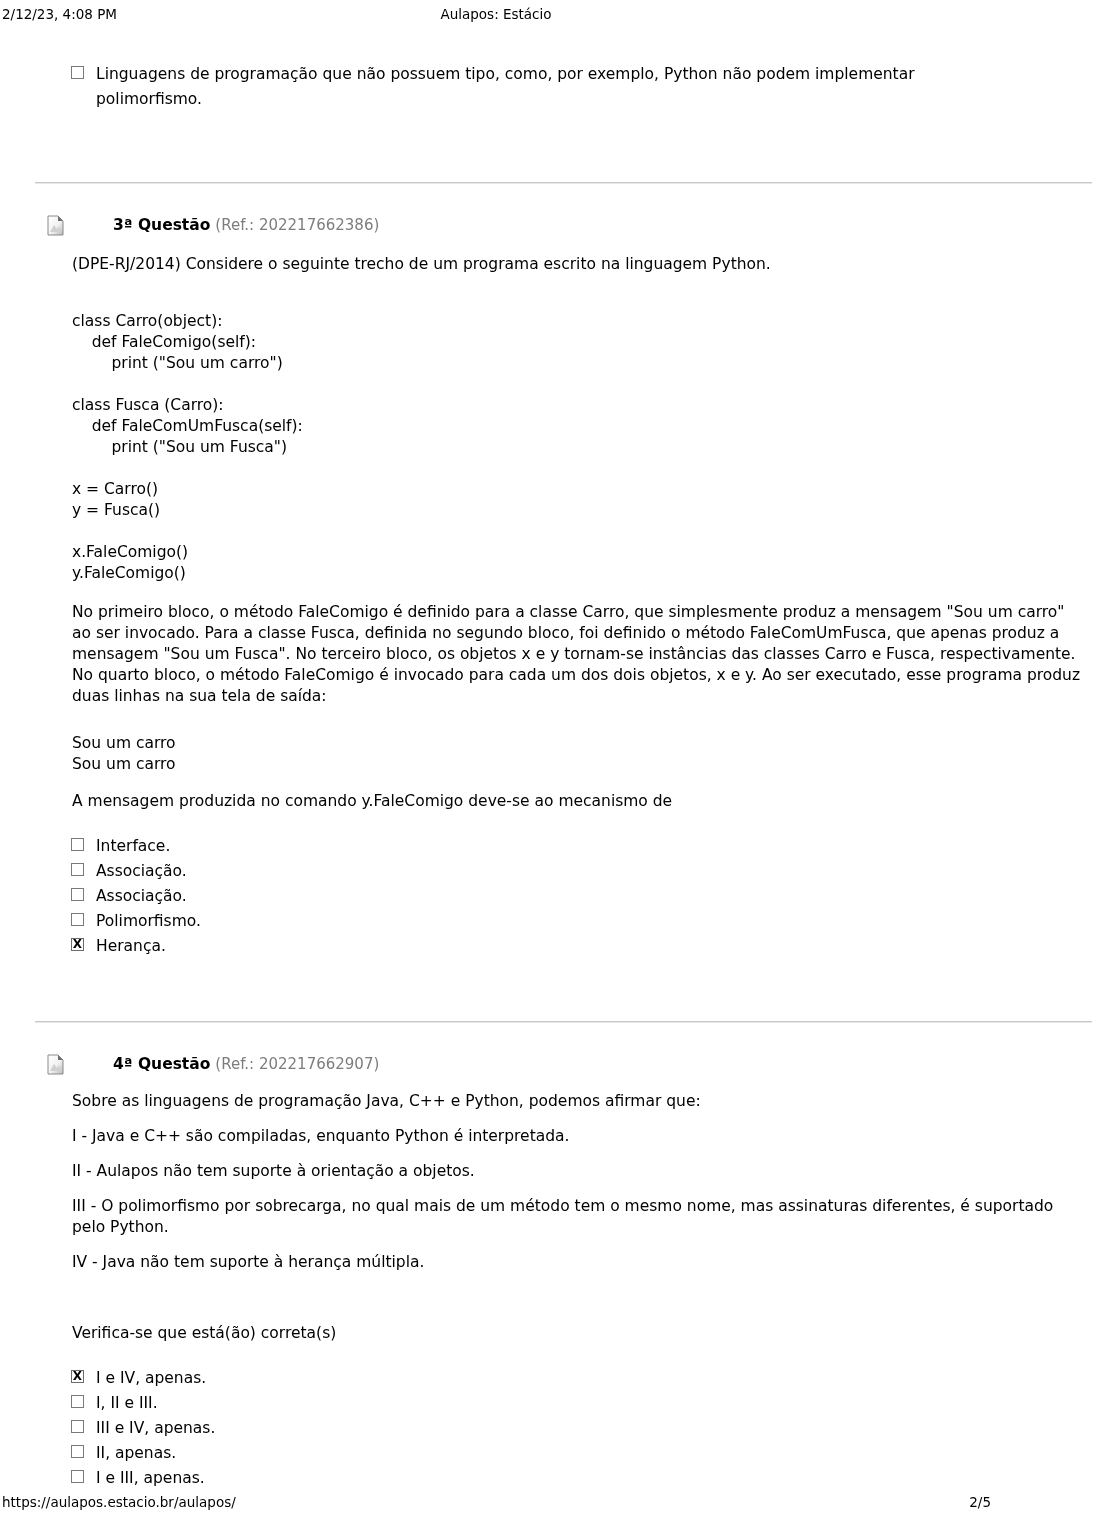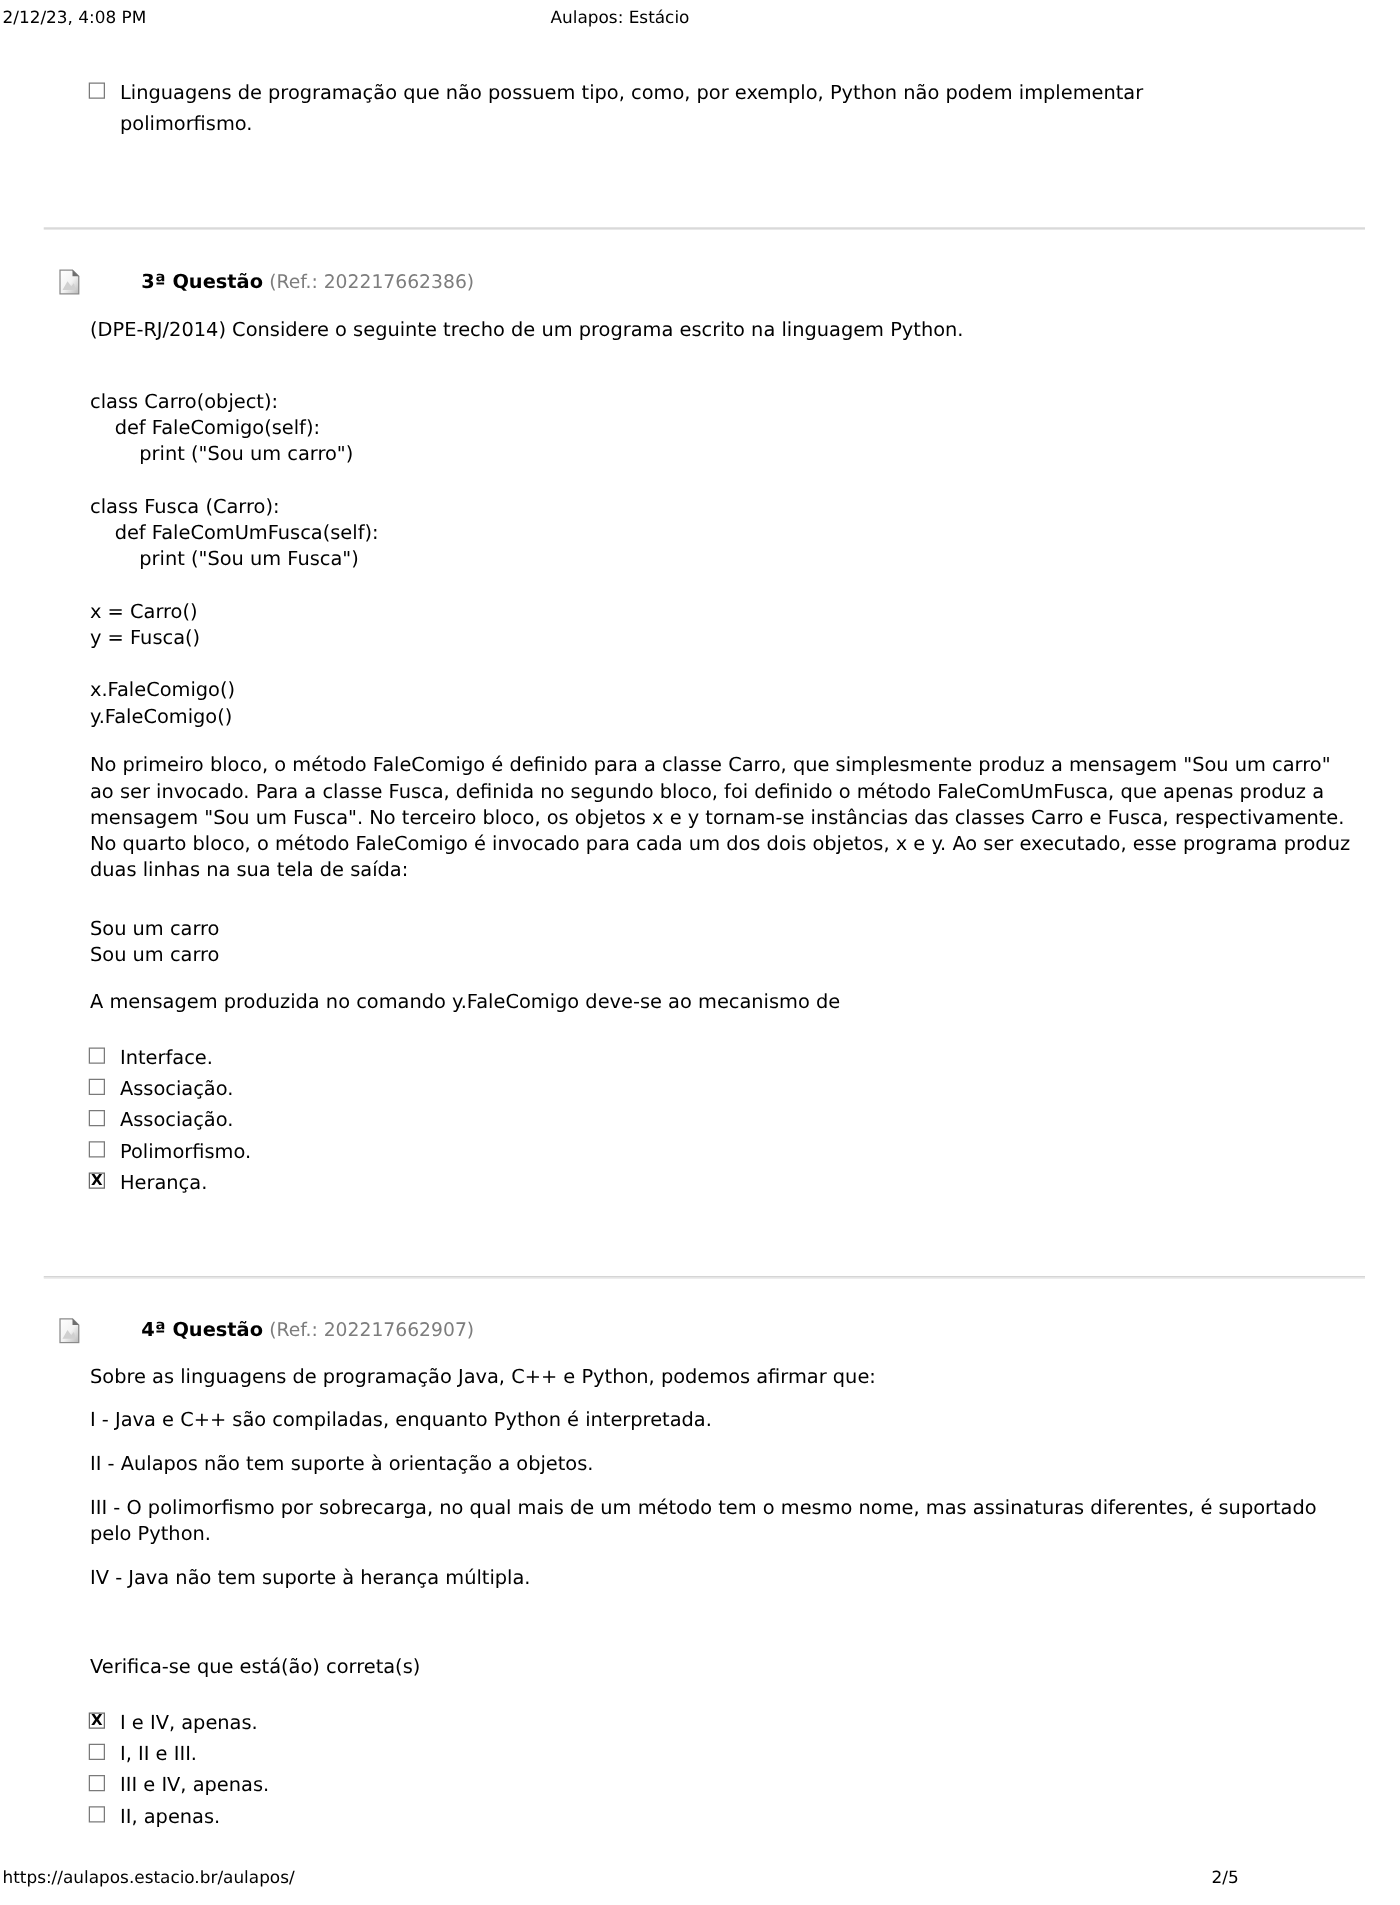--- a/index.html
+++ b/index.html
@@ -316,20 +316,24 @@
         <span class="opt-text">I, II e III.</span>
       </div>
       <div class="option">
         <span class="cbox"></span>
         <span class="opt-text">III e IV, apenas.</span>
       </div>
       <div class="option">
         <span class="cbox"></span>
         <span class="opt-text">II, apenas.</span>
       </div>
+      <div class="option">
+        <span class="cbox"></span>
+        <span class="opt-text">I e III, apenas.</span>
+      </div>
     </div>
   </div>
 
 </div>
 
 <div class="print-footer">
   <span class="pf-url">https://aulapos.estacio.br/aulapos/</span>
   <span class="pf-page">2/5</span>
 </div>
 

